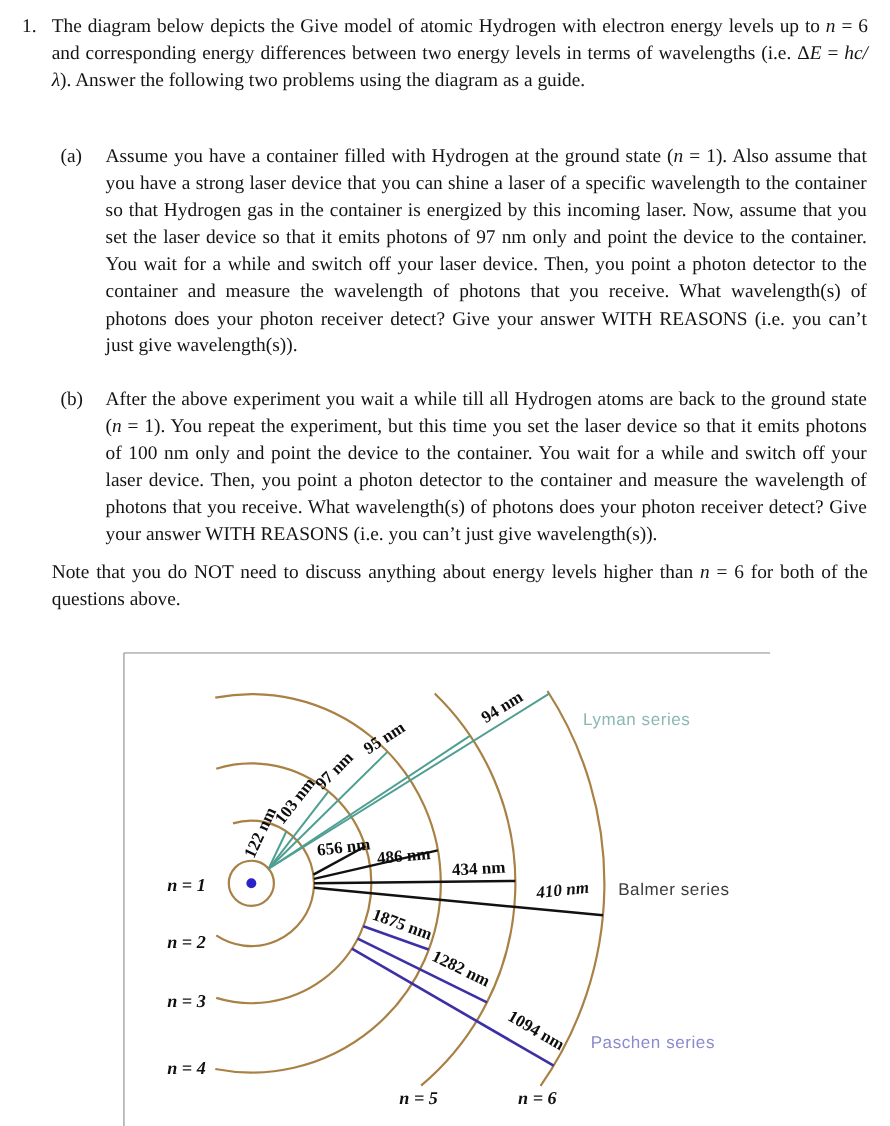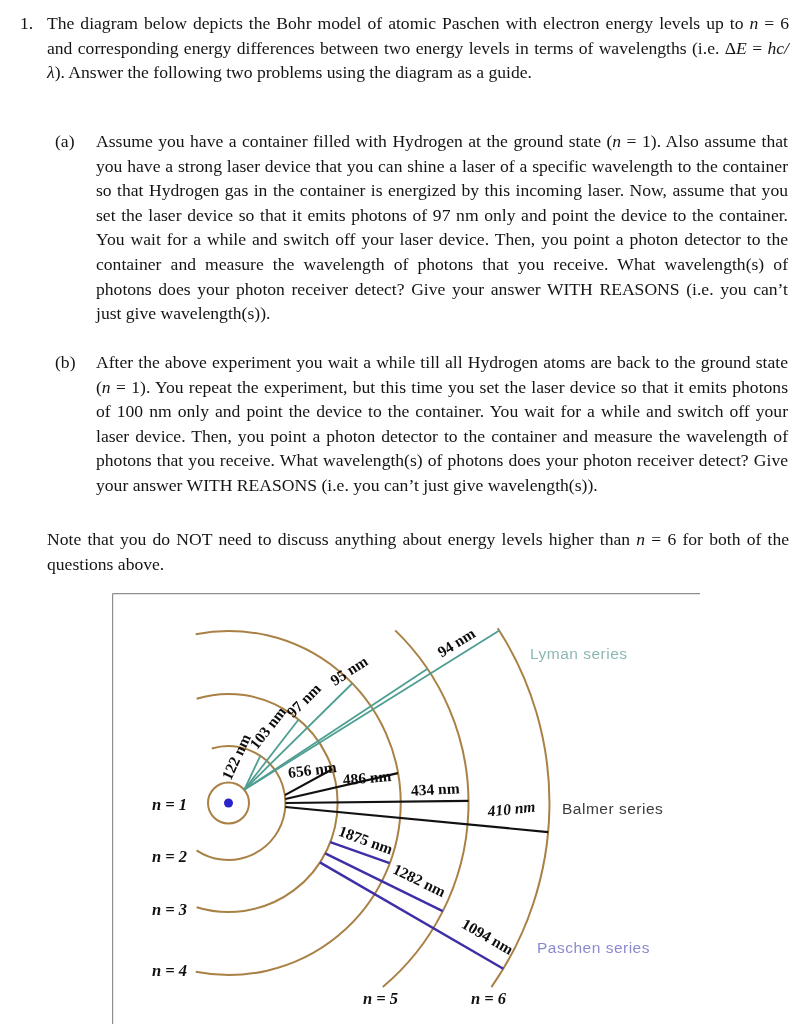--- a/index.html
+++ b/index.html
@@ -22,35 +22,35 @@
   .num, .plabel {
     position:absolute; left:0; top:0;
     font-size:17.6px; line-height:24.6px;
   }
   .intro  { left:20px; top:11px;  width:769px; }
   .intro .para { margin-left:27px; }
   .part   { width:733px; }
   .part .para { margin-left:41px; }
   .part-a { left:55px; top:129px; }
   .part-b { left:55px; top:350px; }
-  .note   { left:47px; top:527px; width:742px; }
+  .note   { left:47px; top:507px; width:742px; }
 
   svg.figure { position:absolute; left:112px; top:593px; }
   .frame { stroke:#8f8f8f; stroke-width:1.2; }
   .lvl { font:italic bold 16.5px "Liberation Serif", serif; fill:#101010; }
   .wl  { font:bold 15.5px "Liberation Serif", serif; fill:#0d0d0d; }
   .wl.it { font-style:italic; }
   .series-label { font:15.5px "Liberation Sans", sans-serif; letter-spacing:0.5px; }
 </style>
 </head>
 <body>
 
 <div class="block intro">
   <span class="num">1.</span>
-  <p class="para"><span>The diagram below depicts the Bohr model of atomic Paschen with electron energy levels up to </span><i>n</i><span> = 6 and corresponding energy differences between two energy levels in terms of wavelengths (i.e. Δ</span><i>E</i><span> = </span><i>hc/λ</i><span>). Answer the following two problems using the diagram as a guide.</span></p>
+  <p class="para"><span>The diagram below depicts the Give model of atomic Hydrogen with electron energy levels up to </span><i>n</i><span> = 6 and corresponding energy differences between two energy levels in terms of wavelengths (i.e. Δ</span><i>E</i><span> = </span><i>hc/λ</i><span>). Answer the following two problems using the diagram as a guide.</span></p>
 </div>
 
 <div class="block part part-a">
   <span class="plabel">(a)</span>
   <p class="para"><span>Assume you have a container filled with Hydrogen at the ground state (</span><i>n</i><span> = 1). Also assume that you have a strong laser device that you can shine a laser of a specific wavelength to the container so that Hydrogen gas in the container is energized by this incoming laser. Now, assume that you set the laser device so that it emits photons of 97 nm only and point the device to the container. You wait for a while and switch off your laser device. Then, you point a photon detector to the container and measure the wavelength of photons that you receive. What wavelength(s) of photons does your photon receiver detect? Give your answer WITH REASONS (i.e. you can’t just give wavelength(s)).</span></p>
 </div>
 
 <div class="block part part-b">
   <span class="plabel">(b)</span>
   <p class="para"><span>After the above experiment you wait a while till all Hydrogen atoms are back to the ground state (</span><i>n</i><span> = 1). You repeat the experiment, but this time you set the laser device so that it emits photons of 100 nm only and point the device to the container. You wait for a while and switch off your laser device. Then, you point a photon detector to the container and measure the wavelength of photons that you receive. What wavelength(s) of photons does your photon receiver detect? Give your answer WITH REASONS (i.e. you can’t just give wavelength(s)).</span></p>

